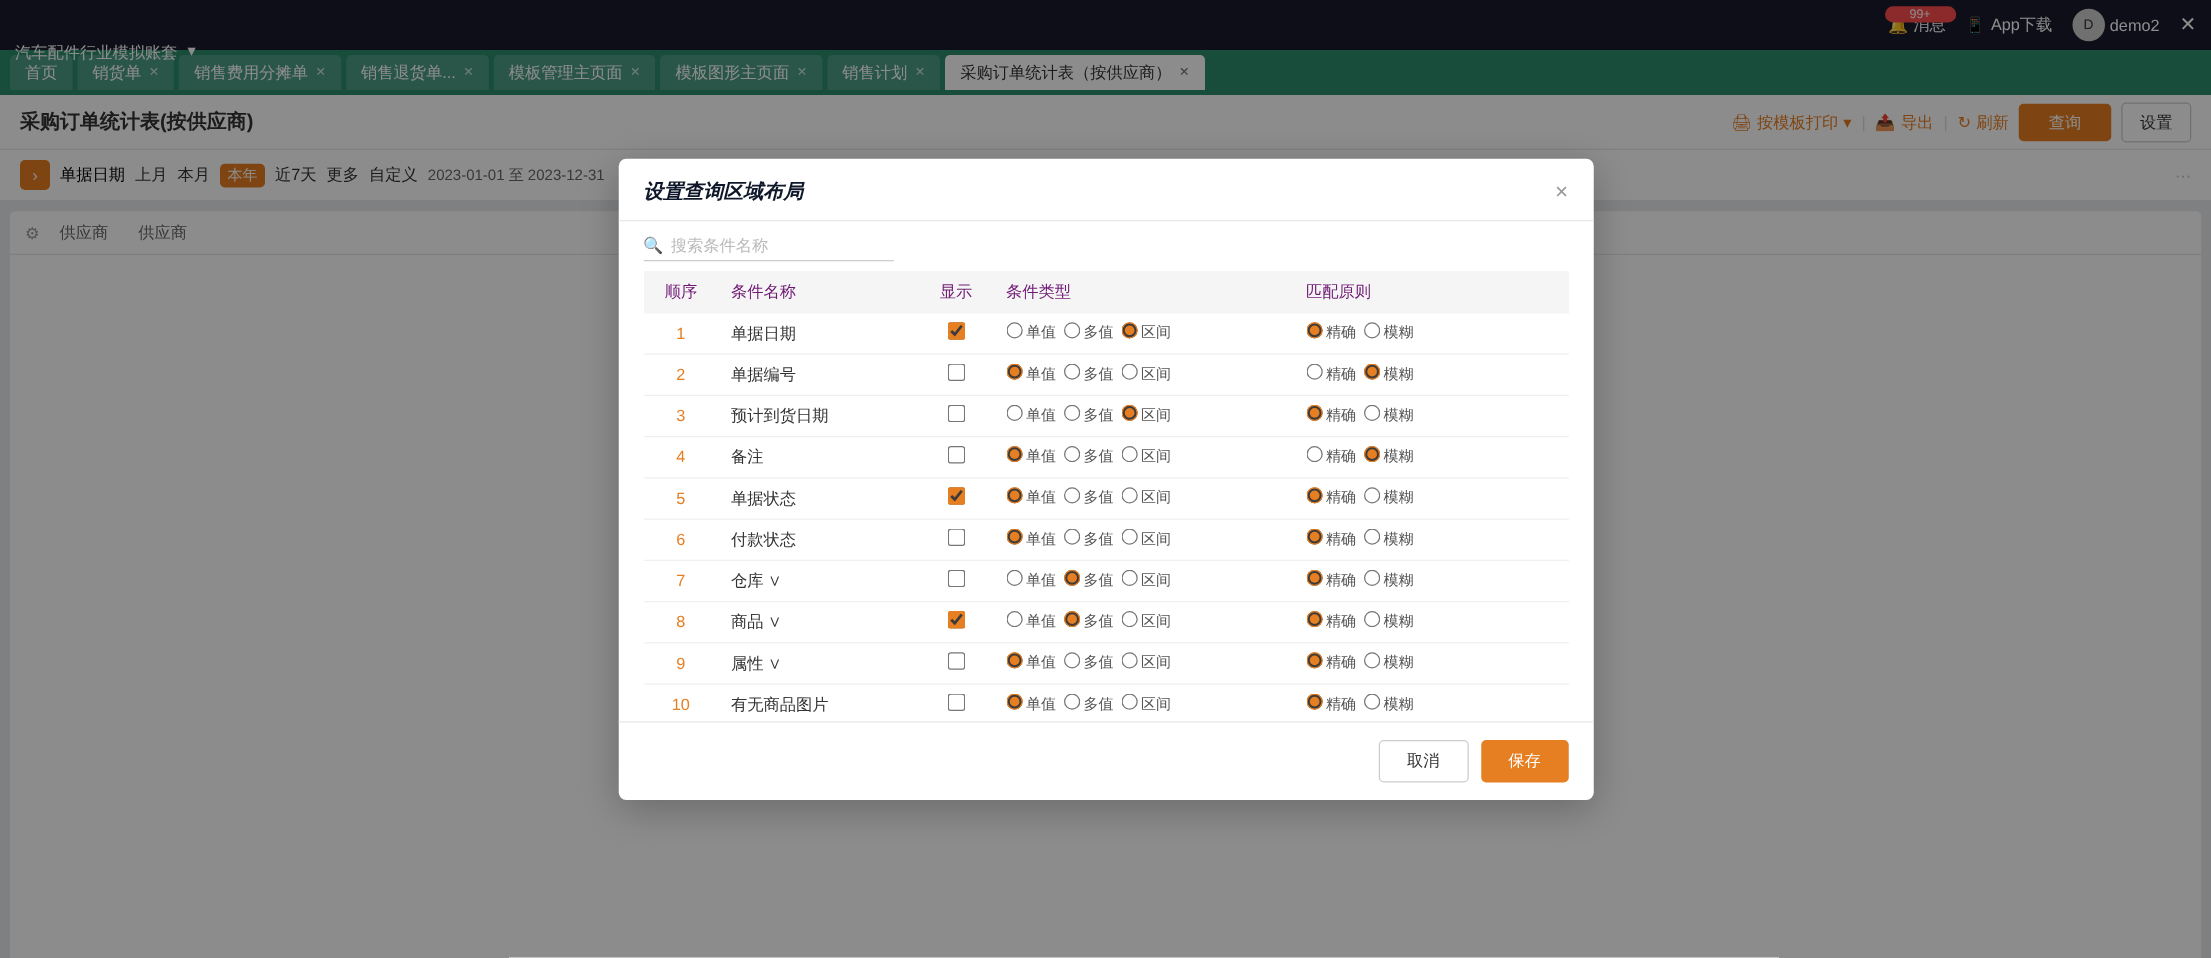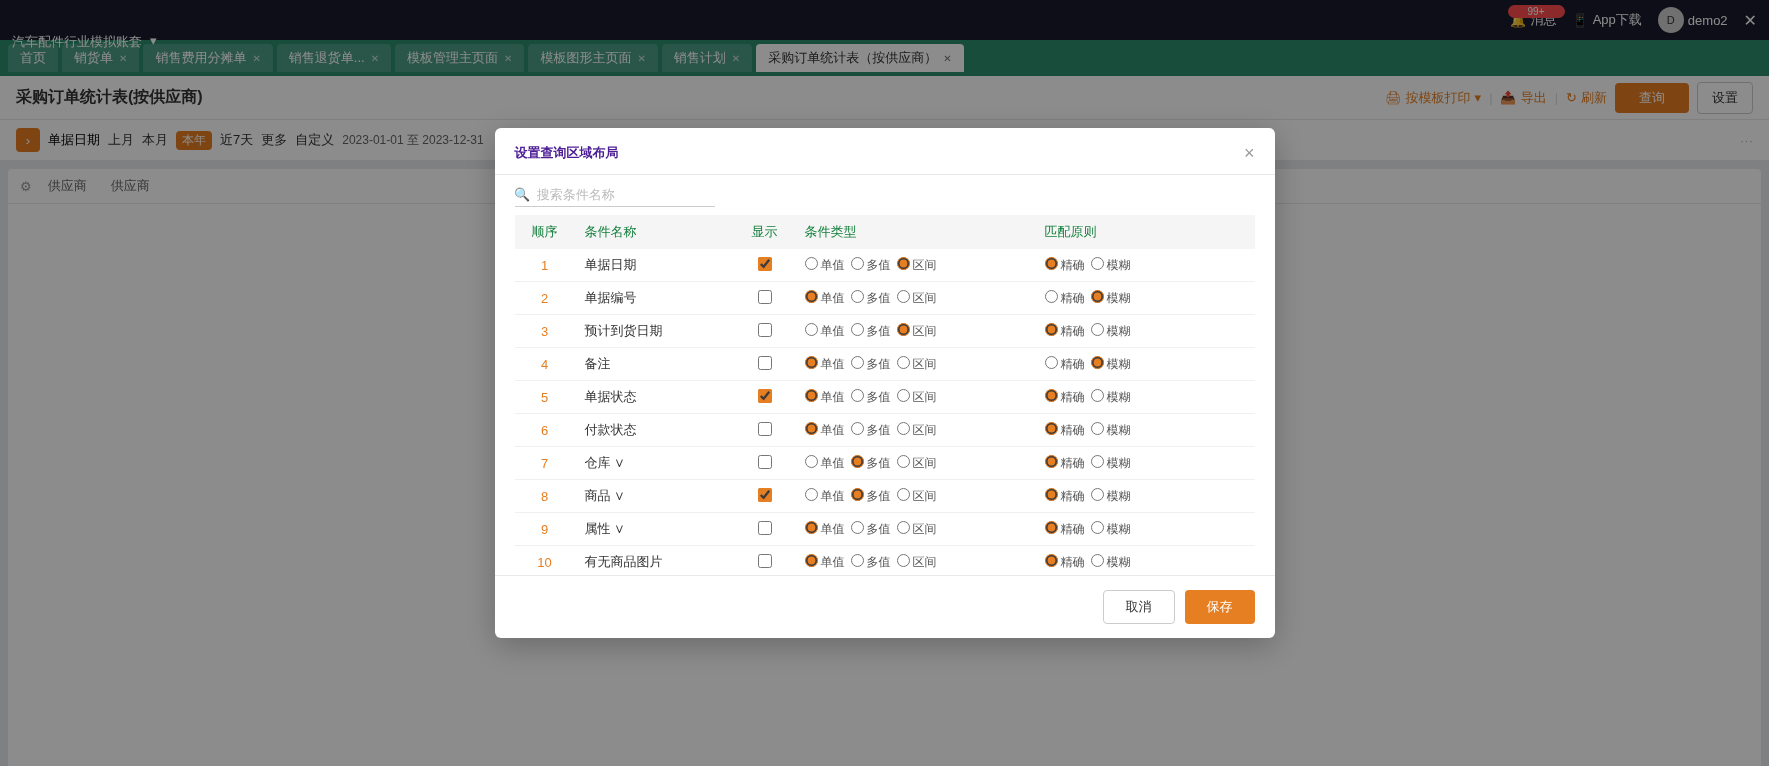--- a/index.html
+++ b/index.html
@@ -119,21 +119,21 @@
       flex-direction: column;
       box-shadow: 0 8px 32px rgba(0,0,0,0.25);
     }
     .modal-header {
       padding: 16px 20px 12px;
       border-bottom: 1px solid #e8e8e8;
       display: flex;
       align-items: center;
       justify-content: space-between;
     }
-    .modal-title { font-size: 13px; font-weight: 600; color: #4c1d95; }
+    .modal-title { font-size: 16px; font-weight: 600; color: #0f172a; font-style: italic; }
     .modal-close { cursor: pointer; color: #999; font-size: 18px; line-height: 1; }
 
     
     .modal-tabs {
       display: flex;
       padding: 0 20px;
       border-bottom: 1px solid #e8e8e8;
       gap: 24px;
     }
     .modal-tab {
@@ -170,21 +170,21 @@
 
     table {
       width: 100%;
       border-collapse: collapse;
     }
     thead th {
       background: #f5f5f5;
       padding: 8px 10px;
       text-align: left;
       font-weight: 500;
-      color: #15803d;
+      color: #701a75;
       font-size: 13px;
       position: sticky;
       top: 0;
       z-index: 1;
     }
     tbody tr { border-bottom: 1px solid #f0f0f0; }
     tbody td { padding: 7px 10px; font-size: 13px; color: #333; vertical-align: middle; }
     .td-order { color: #e67e22; font-weight: 500; text-align: center; }
 
     

